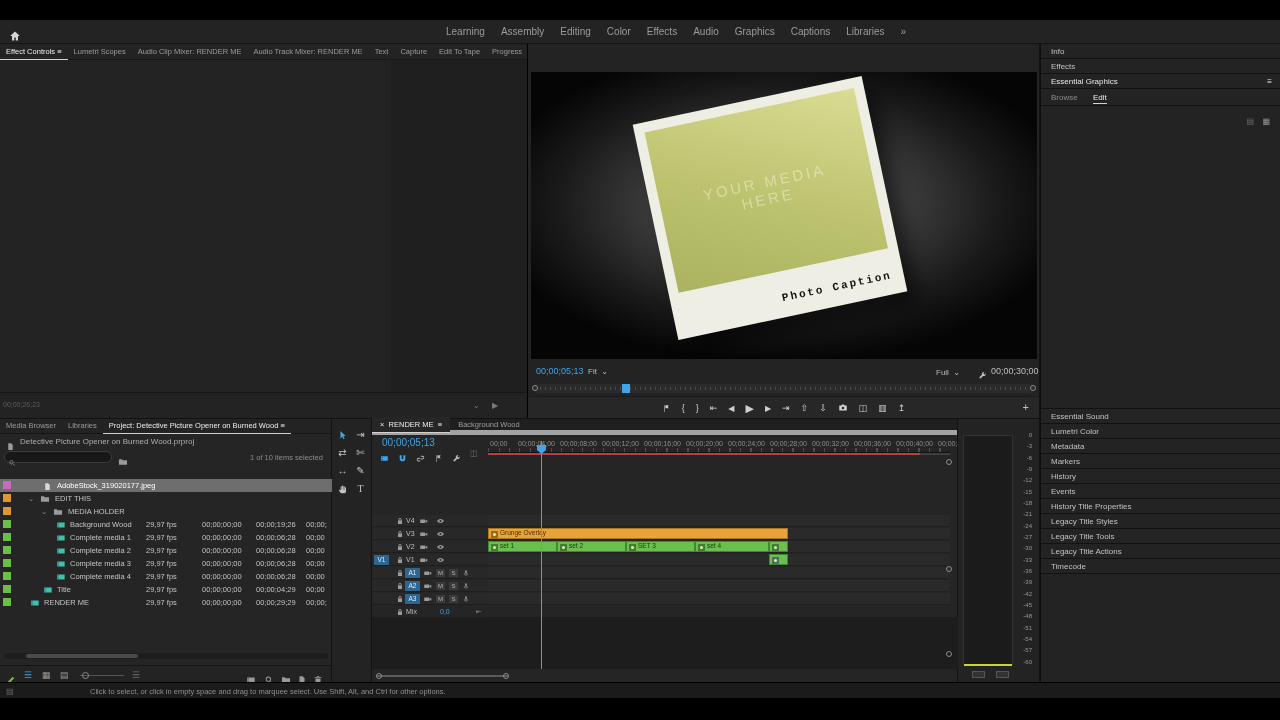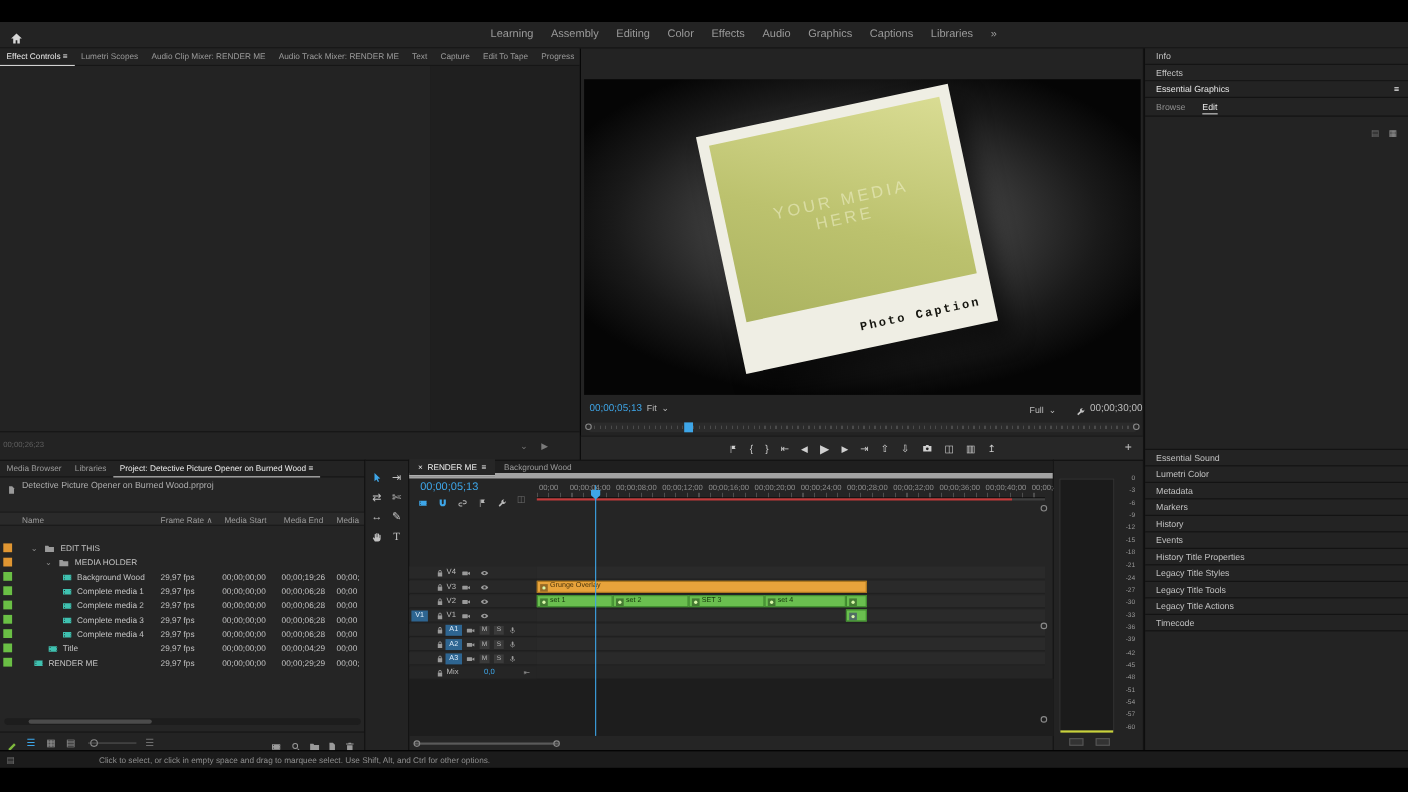--- a/index.html
+++ b/index.html
@@ -201,29 +201,40 @@
       <span class="tab" style="padding:0 6px">Media Browser</span>
       <span class="tab" style="padding:0 6px">Libraries</span>
       <span class="tab on" style="padding:0 6px"><span>Project: Detective Picture Opener on Burned Wood</span>&nbsp;<span>≡</span></span>
     </div>
     <div class="abs" style="left:0;top:16px;width:100%;height:14px">
       <span class="abs" style="left:6px;top:2px;color:#9a9a9a"><svg class="ic" style="width:9px;height:9px">
             <use href="#s-page"></use>
           </svg></span>
       <span class="abs t8" style="left:20px;top:2px;color:#adadad">Detective Picture Opener on Burned Wood.prproj</span>
     </div>
-
-    <div class="abs" style="left:0;top:46px;width:100%;height:13px;background:#2a2a2a;border-top:1px solid #1a1a1a;border-bottom:1px solid #1a1a1a">
-      <span class="thead-lbl" style="left:20px">Name</span>
-      <span class="thead-lbl" style="left:146px"><span>Frame Rate</span>&nbsp;<span>∧</span></span>
-      <span class="thead-lbl" style="left:204px">Media Start</span>
-      <span class="thead-lbl" style="left:258px">Media End</span>
-      <span class="thead-lbl" style="left:306px">Media</span>
-    </div>
-
+    <div class="abs" style="left:0;top:31px;width:100%;height:15px">
+      <div class="abs" style="left:4px;top:1px;width:108px;height:12px;background:#181818;border:1px solid #3c3c3c;border-radius:6px">
+        <span style="position:absolute;left:3px;top:1px;color:#8a8a8a"><svg class="ic" style="width:8px;height:8px">
+              <use href="#s-mag"></use>
+            </svg></span>
+      </div>
+      <span class="abs" style="left:118px;top:2px;color:#9a9a9a"><svg class="ic" style="width:10px;height:10px">
+            <use href="#s-folder"></use>
+          </svg></span>
+      <span class="abs t75 dim" style="right:8px;top:3px">1 of 10 items selected</span>
+    </div>
+
+
+    <div class="prow sel" style="top:60px">
+      <span class="chip" style="background:#c96cc0"></span>
+      <span class="abs" style="left:43px;top:2px;color:#d8d8d8"><svg class="ic" style="width:9px;height:9px">
+            <use href="#s-page"></use>
+          </svg></span>
+      <span class="pcell" style="left:57px">AdobeStock_319020177.jpeg</span>
+    </div>
     <div class="prow" style="top:73px">
       <span class="chip" style="background:#e09632"></span>
       <span class="pcell dim" style="left:28px">⌄</span>
       <span class="abs" style="left:40px;top:2px;color:#9a9a9a"><svg class="ic" style="width:10px;height:10px">
             <use href="#s-folder"></use>
           </svg></span>
       <span class="pcell" style="left:55px">EDIT THIS</span>
     </div>
     <div class="prow" style="top:86px">
       <span class="chip" style="background:#e09632"></span>

